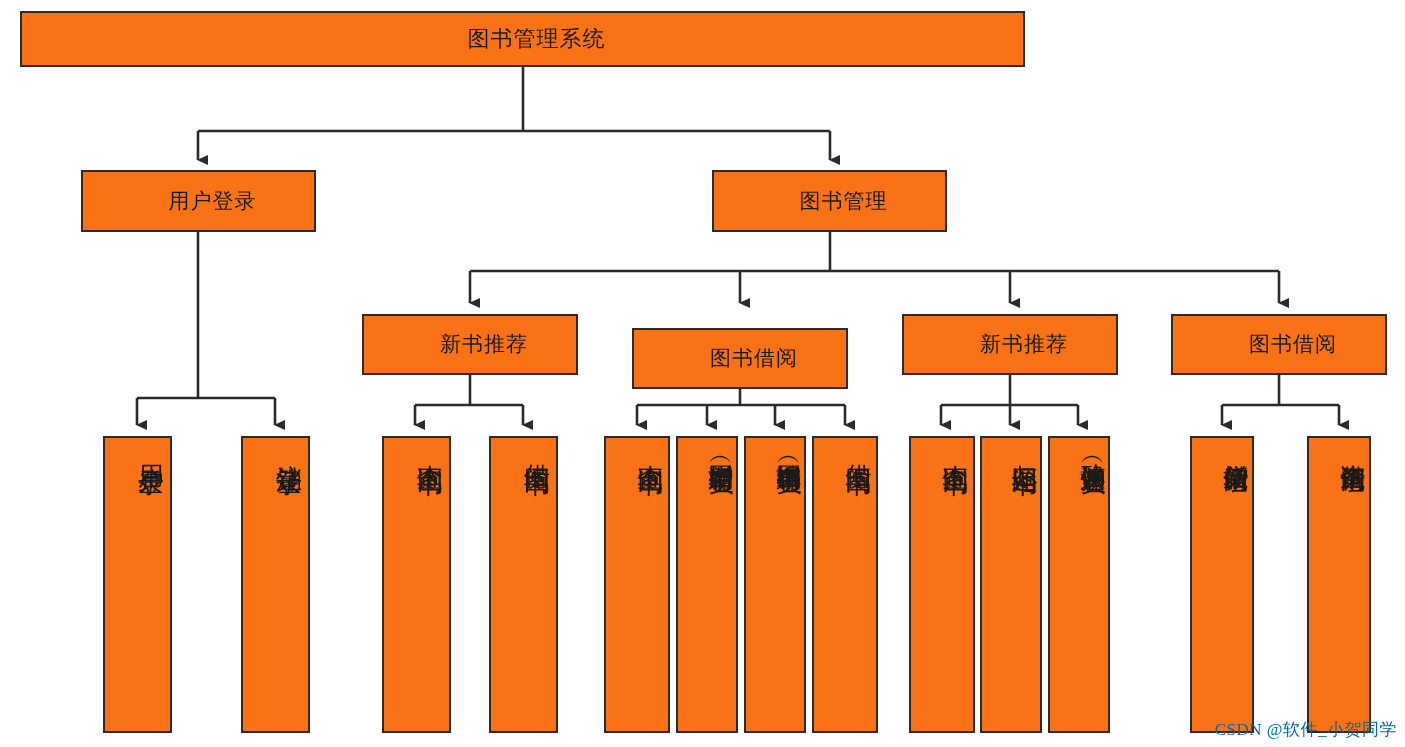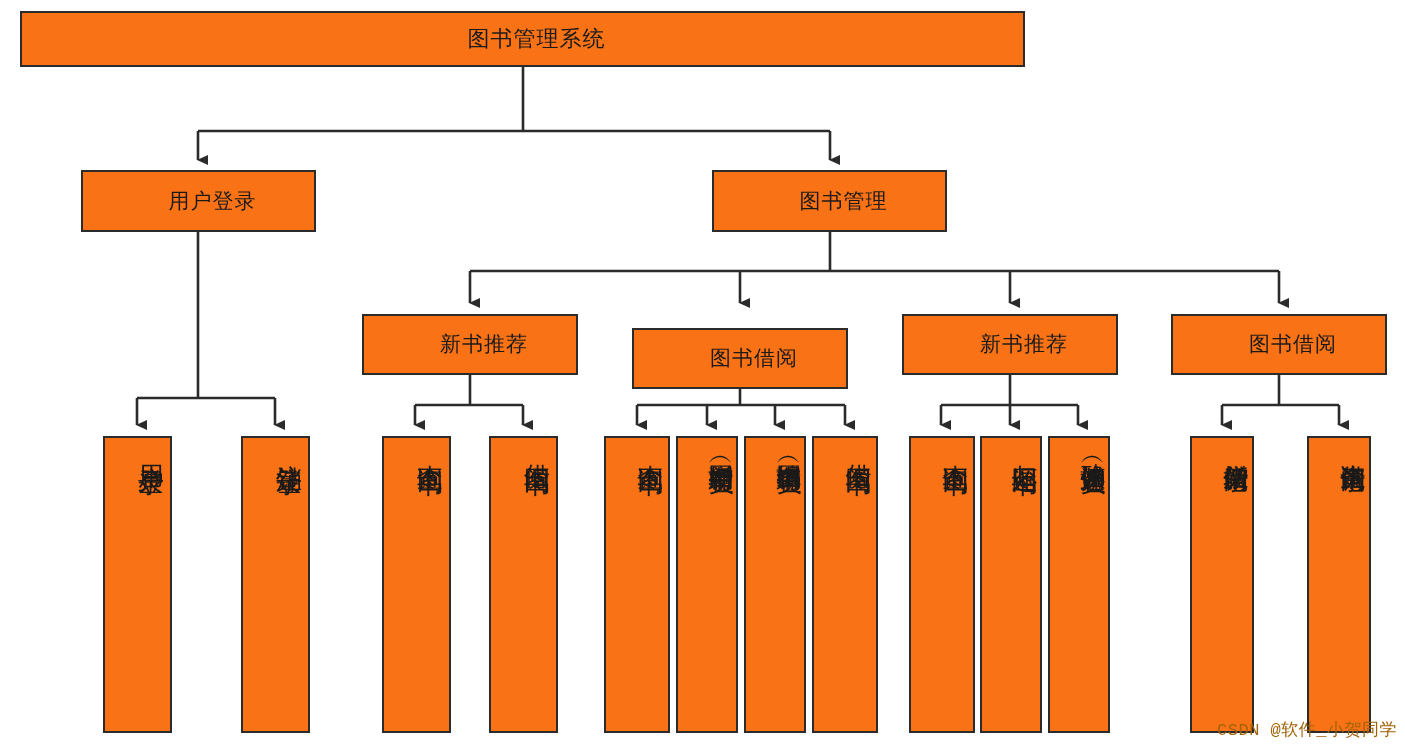--- a/index.html
+++ b/index.html
@@ -54,24 +54,24 @@
   .v-node.long .label{font-size:25px;letter-spacing:1px;}
   svg.links{
     position:absolute;left:0;top:0;width:1405px;height:747px;
     pointer-events:none;
   }
   .watermark{
     position:absolute;
     right:8px;
     bottom:6px;
     font-size:17px;
-    color:#a16207;
+    color:#0369a1;
     letter-spacing:0.5px;
     white-space:nowrap;
-    font-family:Liberation Mono, monospace;
+    font-family:Liberation Serif, serif;
   }
 </style>
 </head>
 <body>
 
 <div id="diagram">
 
   <svg class="links" viewBox="0 0 1405 747" xmlns="http://www.w3.org/2000/svg">
     <defs>
       <marker id="arrow" markerWidth="10" markerHeight="11" refX="5" refY="10" orient="auto" markerUnits="userSpaceOnUse">

